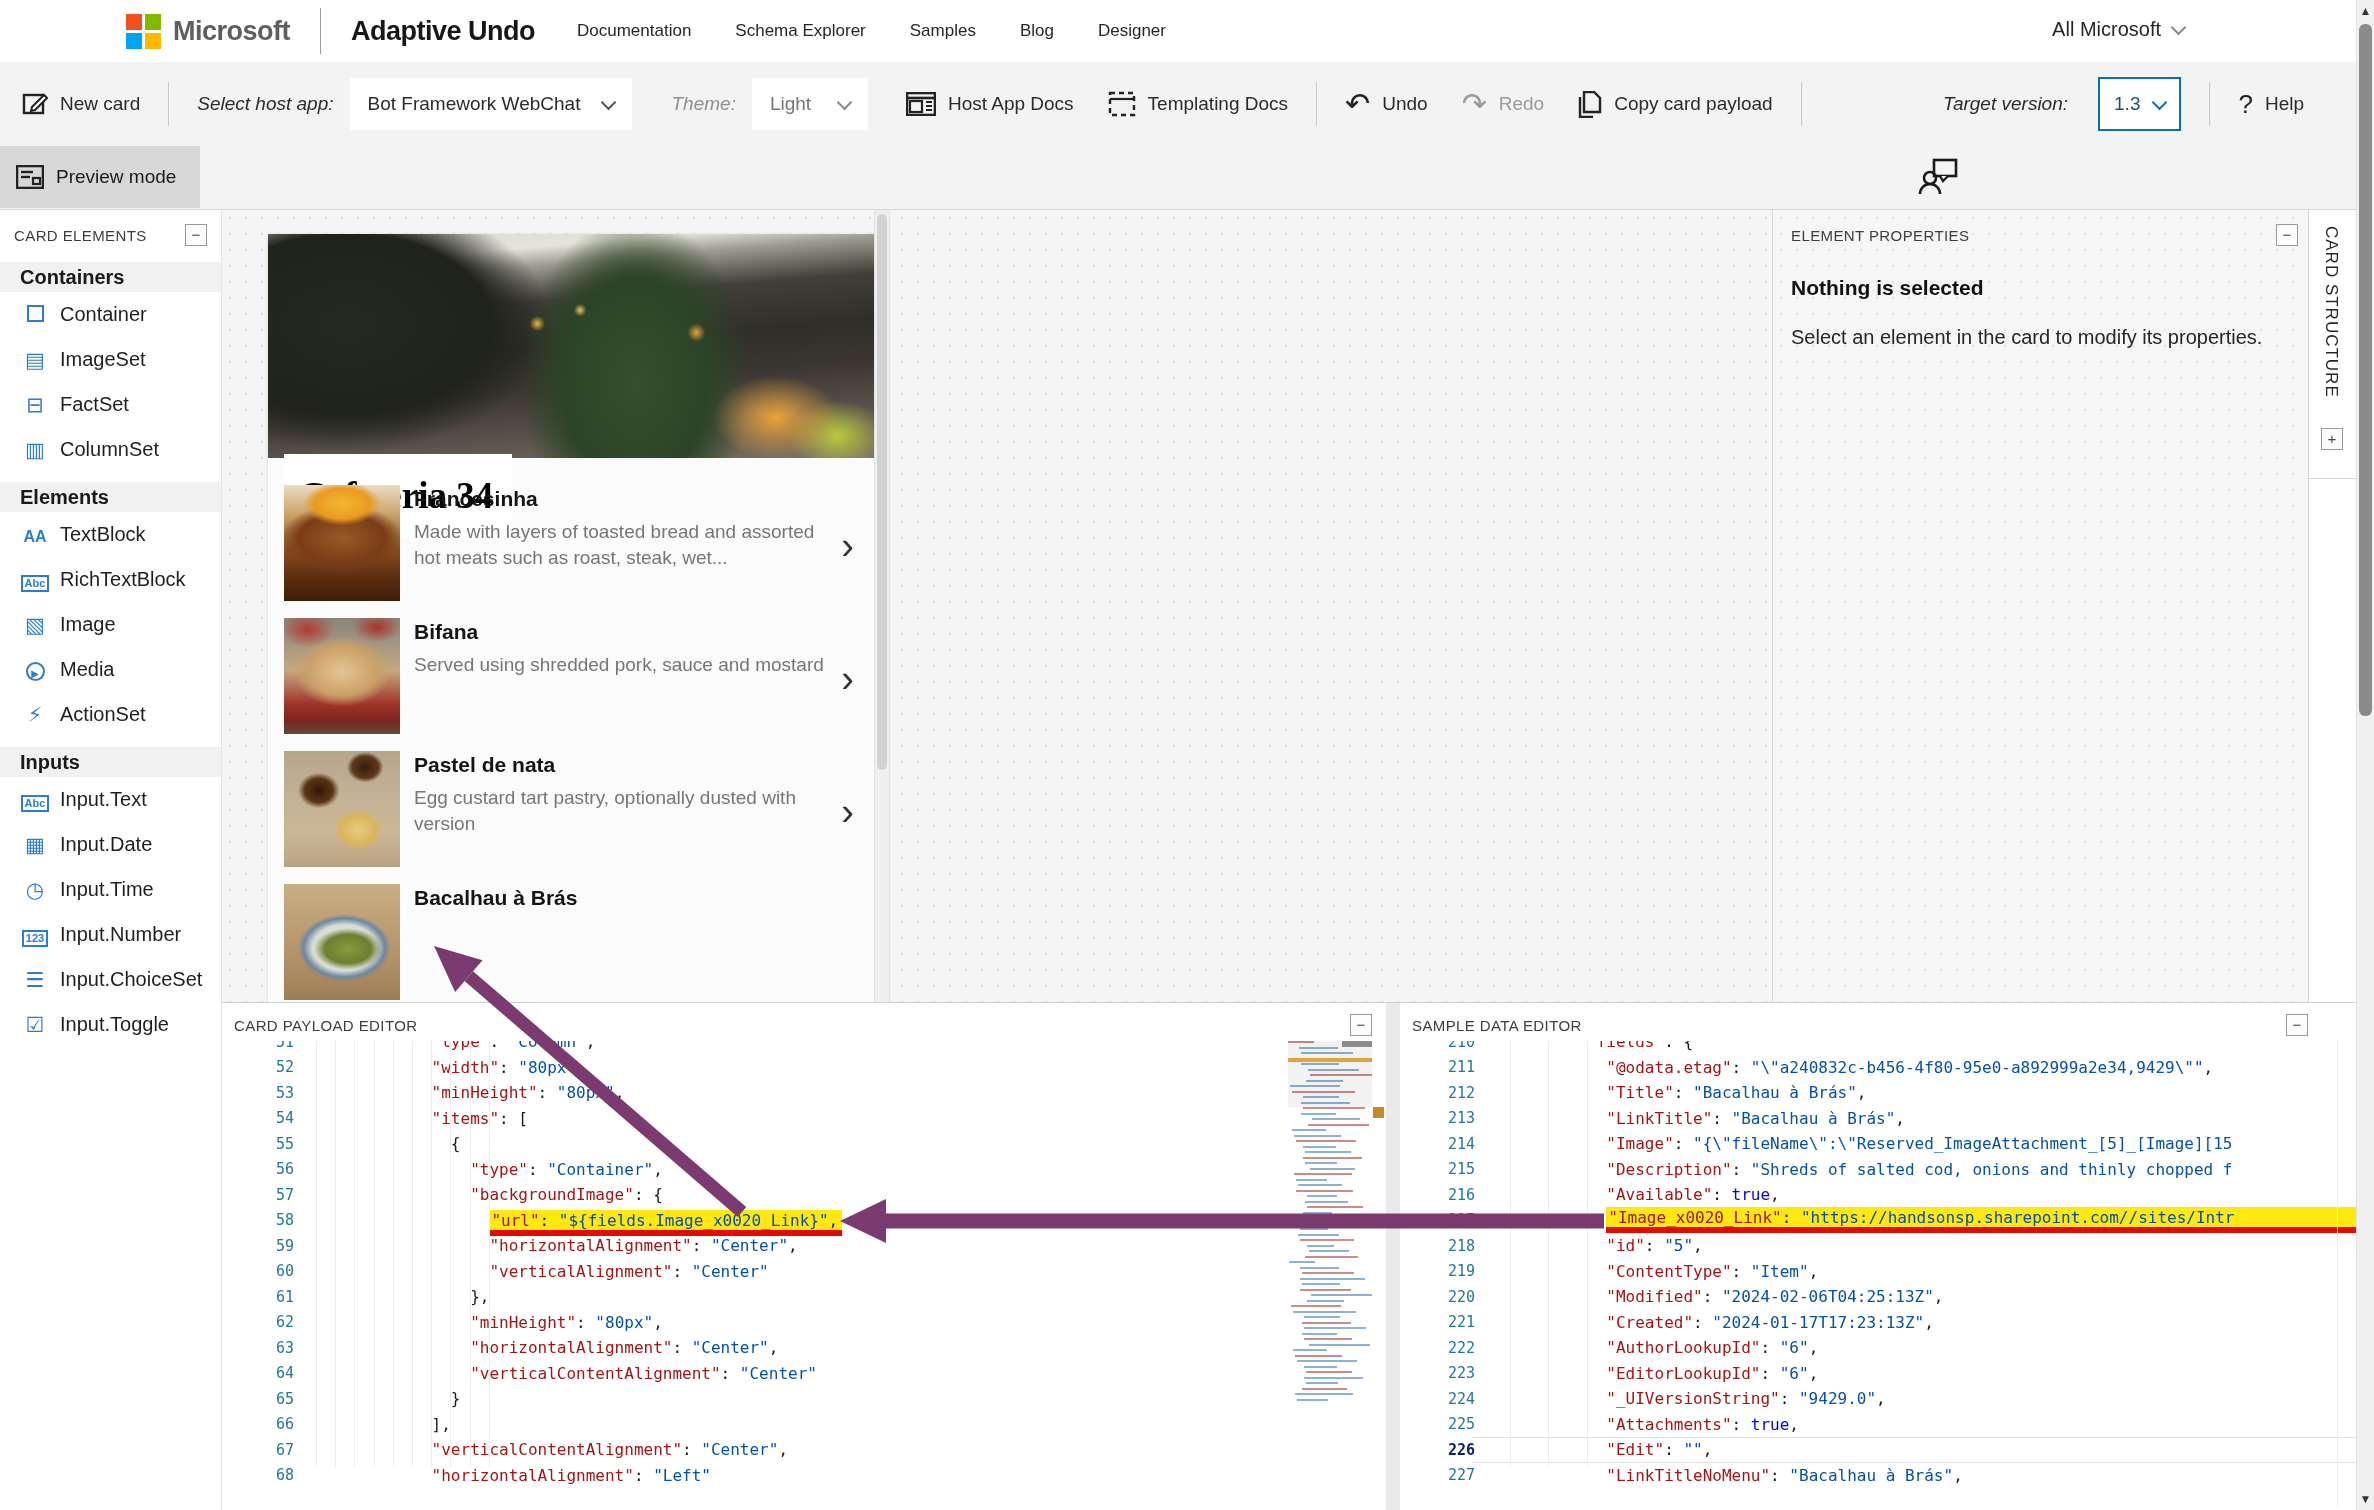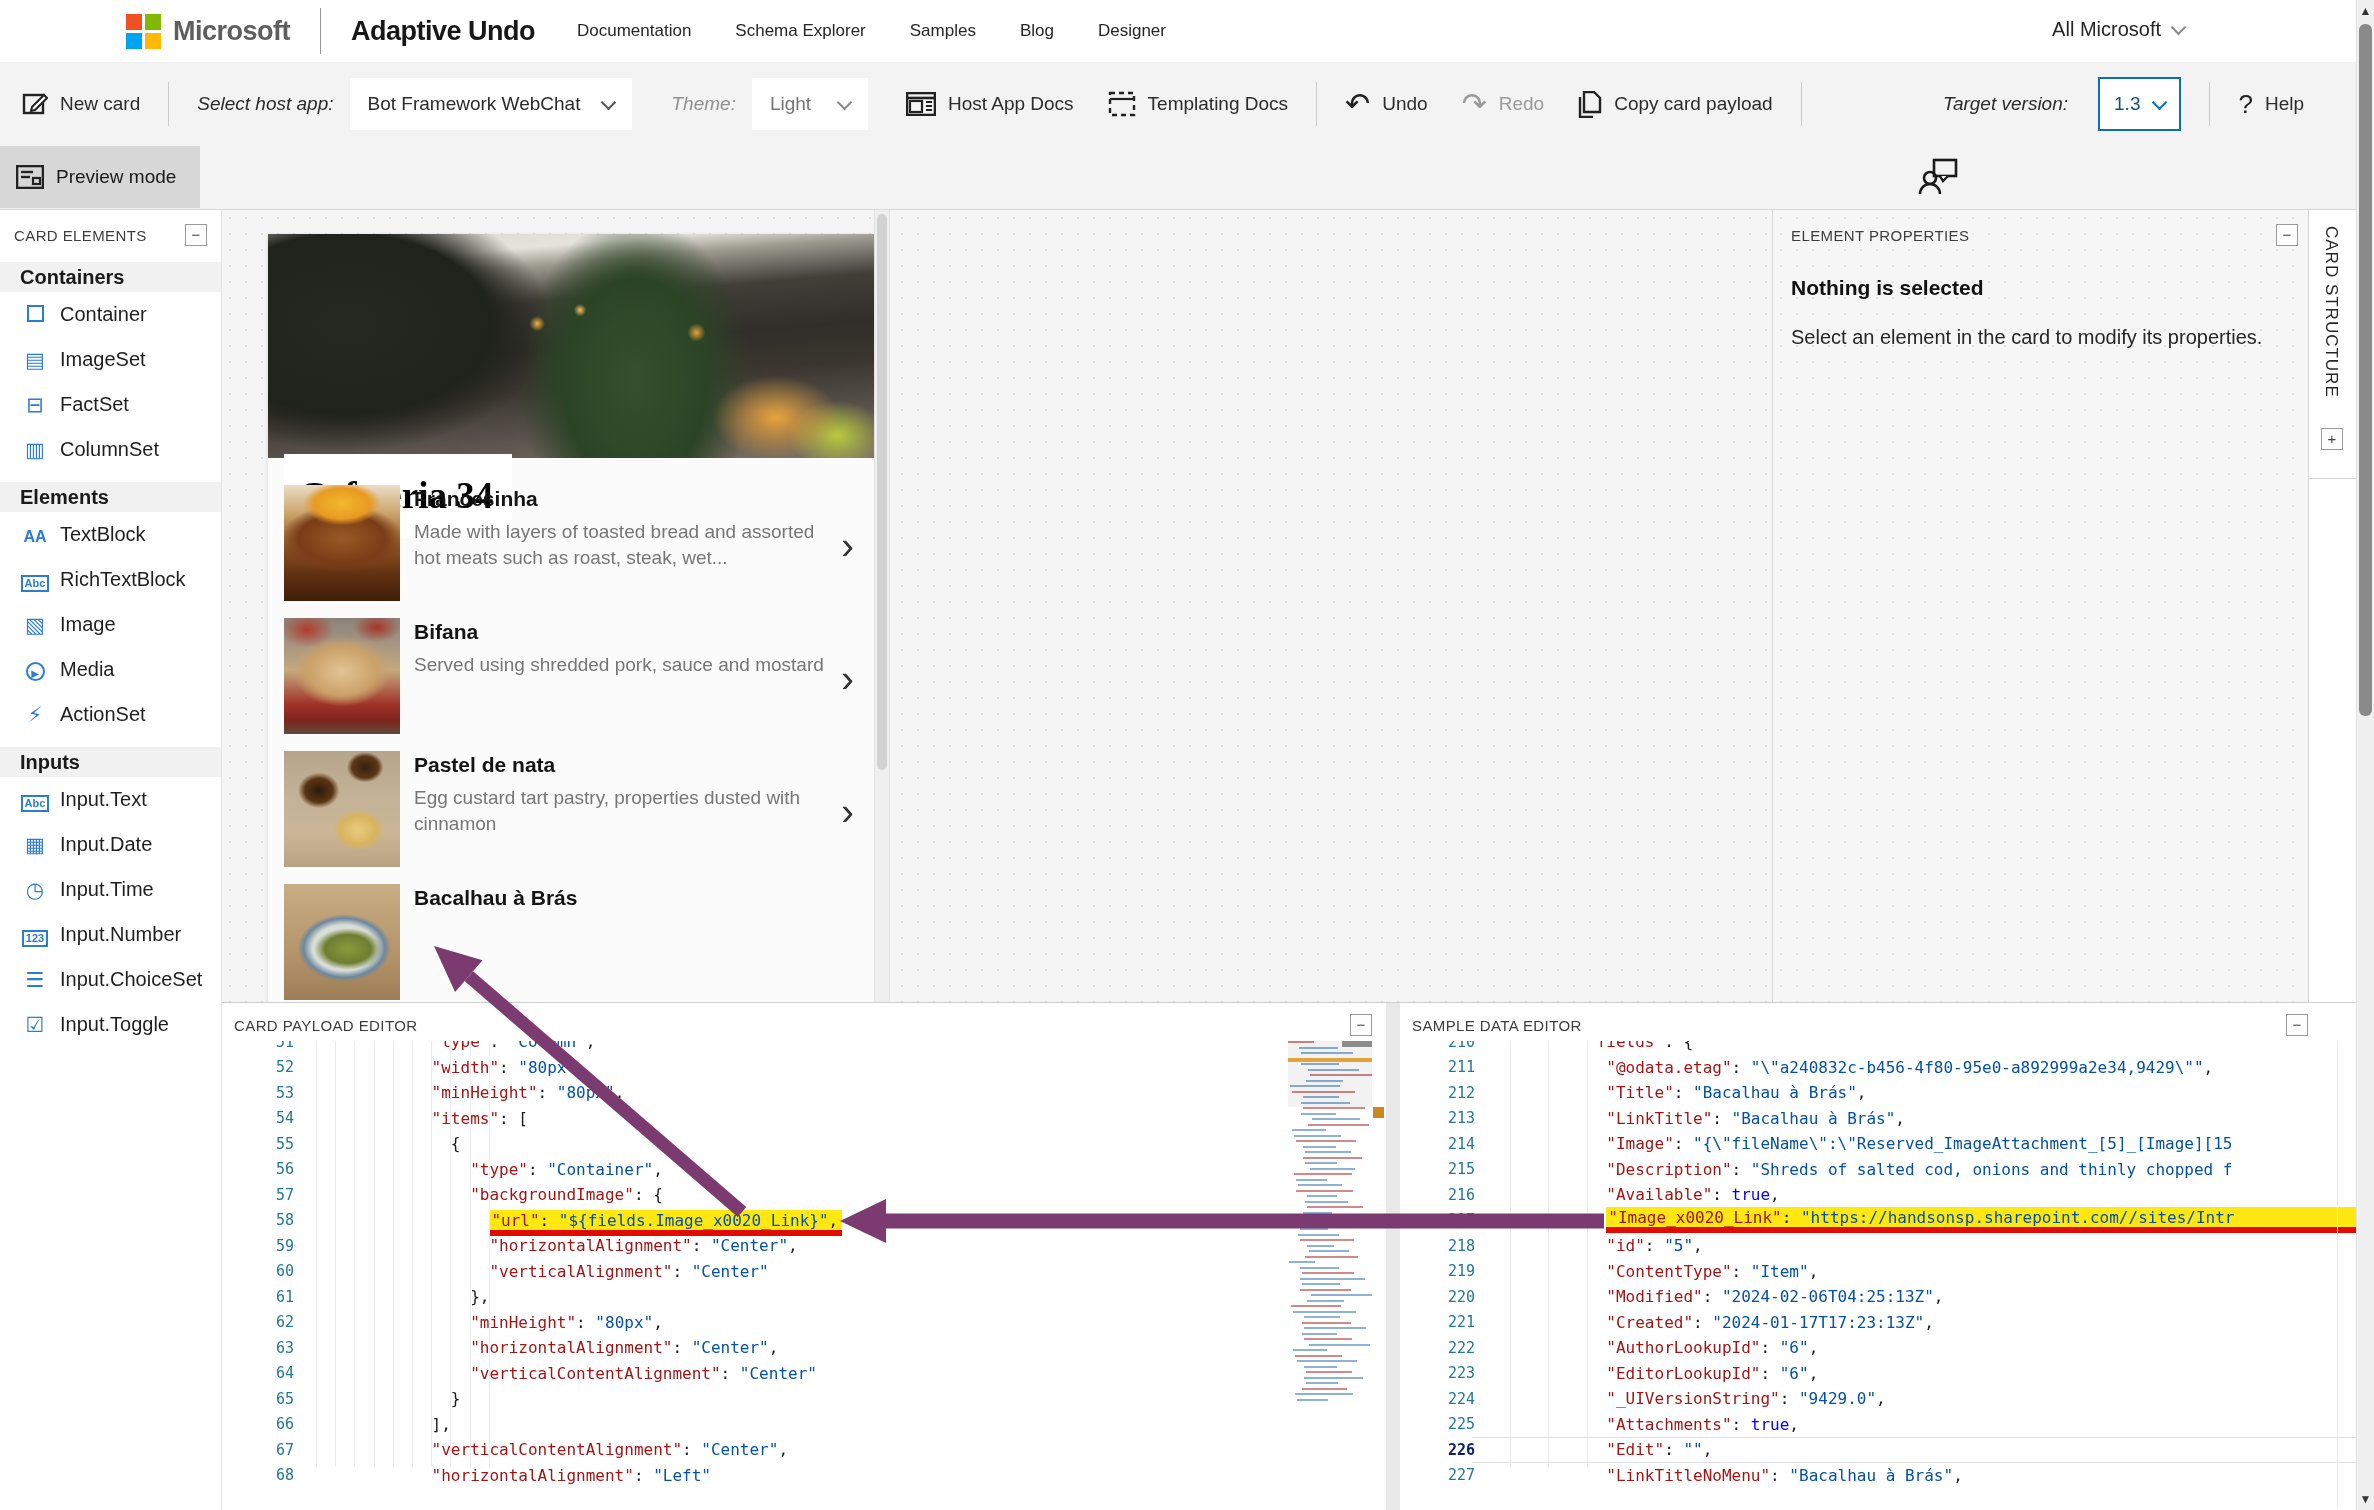--- a/index.html
+++ b/index.html
@@ -328,21 +328,21 @@
             <div class="mtext">
               <div class="mtitle">Bifana</div>
               <div class="mdesc">Served using shredded pork, sauce and mostard</div>
             </div>
             <span class="mchev">›</span>
           </div>
           <div class="mrow">
             <div class="thumb t3"></div>
             <div class="mtext">
               <div class="mtitle">Pastel de nata</div>
-              <div class="mdesc">Egg custard tart pastry, properties dusted with cinnamon</div>
+              <div class="mdesc">Egg custard tart pastry, optionally dusted with version</div>
             </div>
             <span class="mchev">›</span>
           </div>
           <div class="mrow">
             <div class="thumb t4"></div>
             <div class="mtext">
               <div class="mtitle">Bacalhau à Brás</div>
               <div class="mdesc"></div>
             </div>
           </div>

